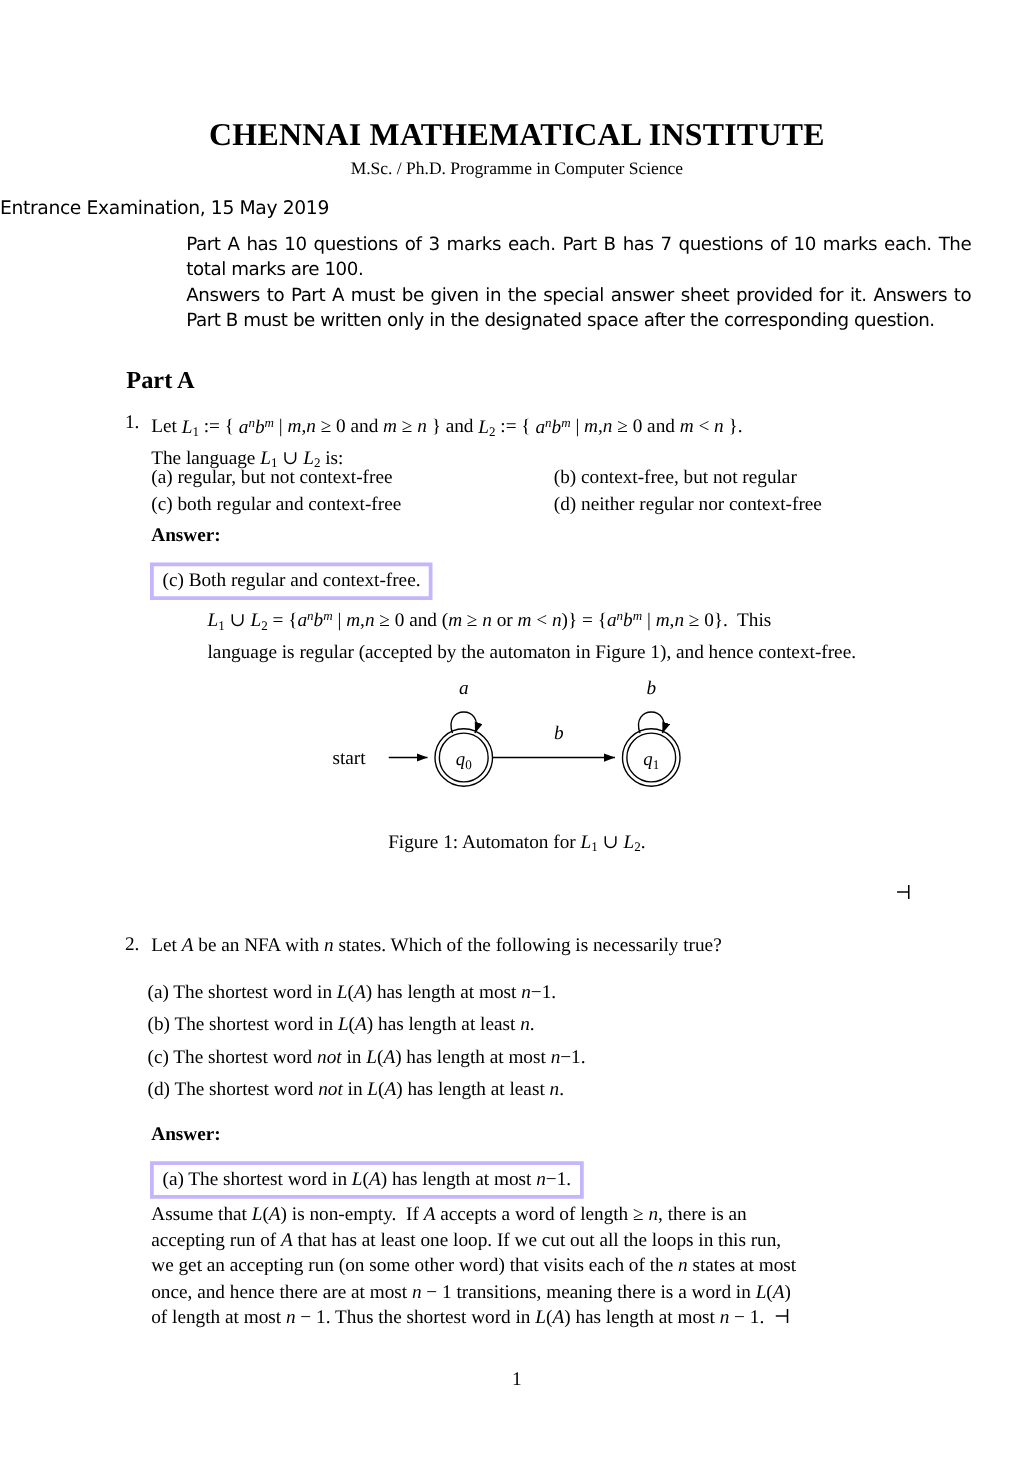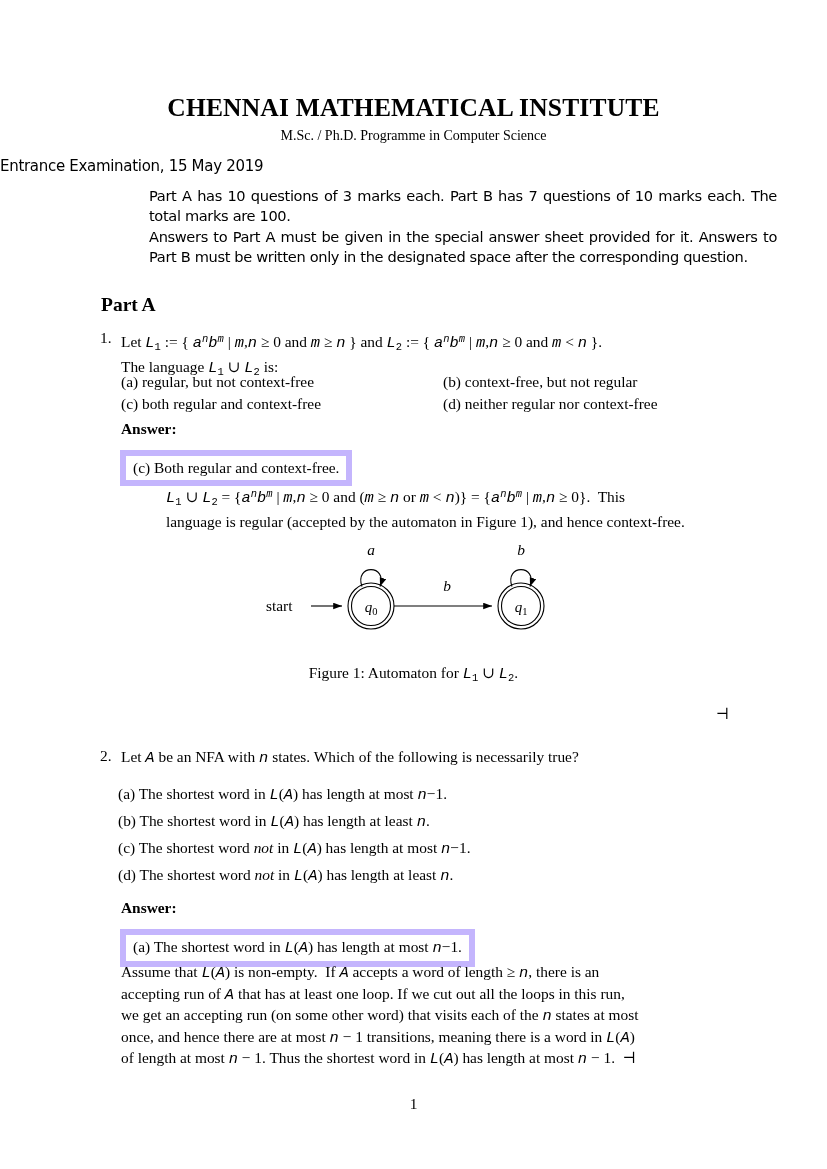--- a/index.html
+++ b/index.html
@@ -74,39 +74,39 @@
     font-size: 15.4px;
     line-height: 20.6px;
   }
   .qnum {
     position: absolute;
     font-size: 15.4px;
   }
   .justify { text-align: justify; }
   .it { font-style: italic; }
   
-  .m { font-style: italic; font-family: Liberation Mono, monospace; }
+  .m { font-style: italic; font-family: Liberation Serif, serif; }
   sub {
     font-size: 0.68em;
     vertical-align: -0.28em;
     font-style: normal;
   }
   sup {
     font-size: 0.68em;
     vertical-align: 0.45em;
     font-style: italic;
   }
   .answer-label {
     position: absolute;
     font-size: 15.4px;
     font-weight: bold;
   }
   .boxed {
     position: absolute;
-    border: 6px solid #c4b5fd;
+    border: 3px solid #c4b5fd;
     padding: 2px 7px 3px 7px;
     font-size: 15.4px;
     line-height: 19px;
     white-space: nowrap;
   }
   .opt-col {
     position: absolute;
     font-size: 15.4px;
     line-height: 21.5px;
   }

